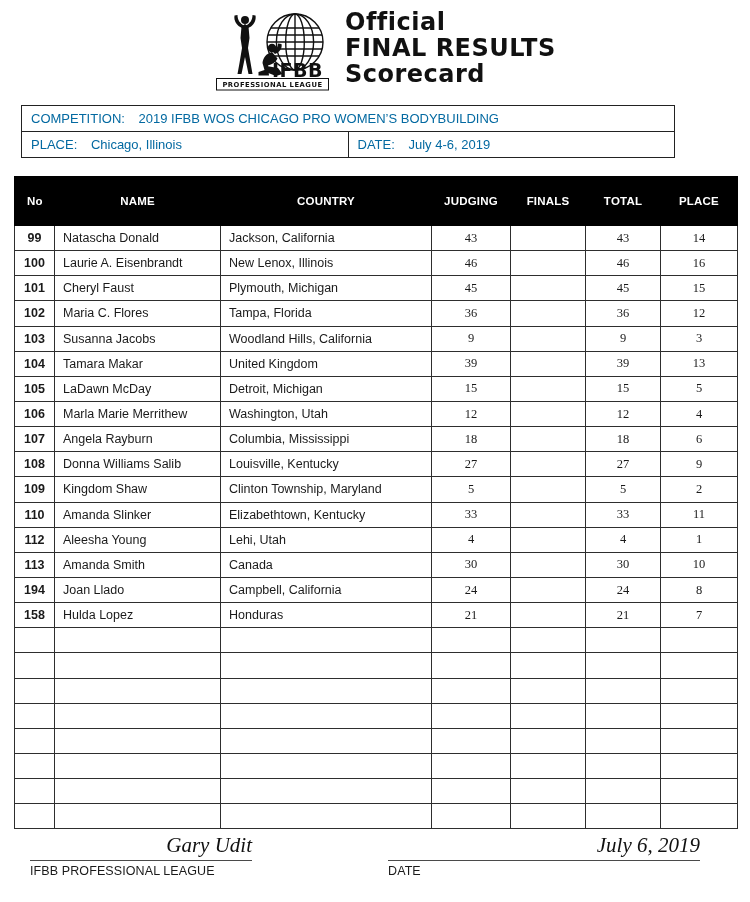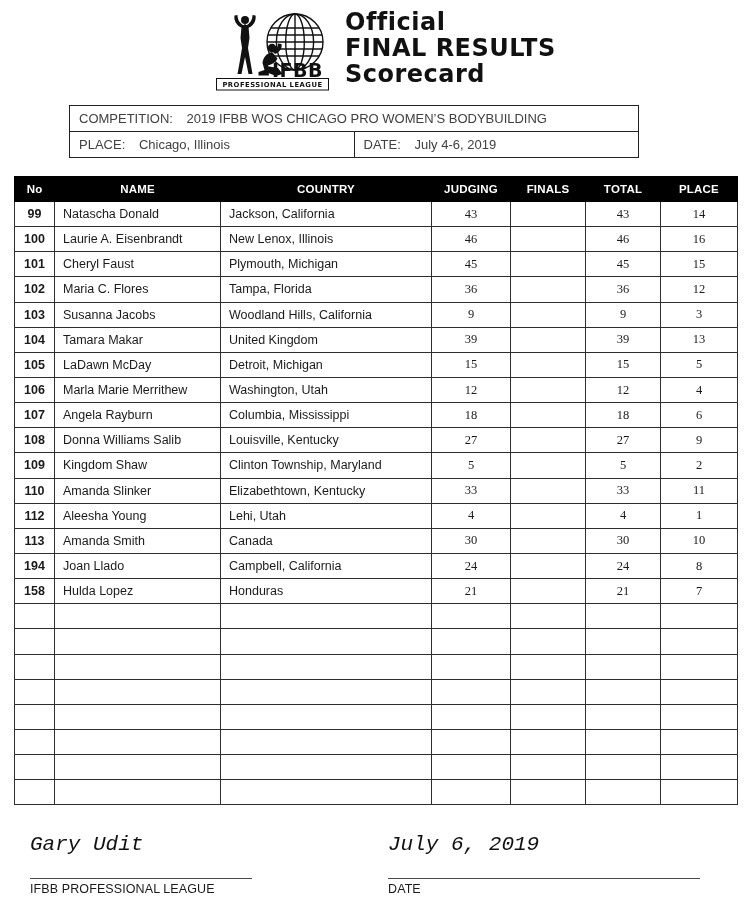--- a/index.html
+++ b/index.html
@@ -12,52 +12,52 @@
   .logo { position:absolute; left:215px; top:8px; width:125px; height:85px; }
   .title-block {
     position:absolute; left:345px; top:9px;
     font-family:"DejaVu Sans", sans-serif; font-weight:700;
     font-size:24px; line-height:26px; letter-spacing:0.5px; color:#111;
     white-space:nowrap;
   }
 
   
   .infobox {
-    position:absolute; left:21px; top:105px; width:570px;
-    border-collapse:collapse; table-layout:fixed; font-size:13px; color:#404040;margin-left:48px;
+    position:absolute; left:21px; top:105px; width:654px;
+    border-collapse:collapse; table-layout:fixed; font-size:13px; color:#0369a1;
   }
   .infobox td { border:1px solid #222; height:25px; padding:0 0 0 9px; vertical-align:middle; white-space:nowrap; }
   .info-label { margin-right:10px; }
 
   
   .results {
     position:absolute; left:14px; top:176px; width:723px;
     border-collapse:collapse; table-layout:fixed; color:#1a1a1a;
   }
   .results th {
     background:#000; color:#fff; font-size:11.5px; font-weight:bold;
-    height:24px; border:1px solid #000; padding:0; letter-spacing:0.2px;
+    height:24px; border:1px solid #000; padding:12px; letter-spacing:0.2px;
   }
   .results td {
     border:1px solid #2e2e2e; height:24.15px; padding:0;
     font-size:12.5px; vertical-align:middle; overflow:hidden; white-space:nowrap;
   }
   .c-no     { text-align:center; font-weight:bold; }
   .c-name   { text-align:left; padding-left:8px !important; }
   .c-country{ text-align:left; padding-left:8px !important; }
   .c-num    { text-align:center; font-family:"Liberation Serif", serif; font-size:14.5px; }
 
   
   .sig-block { position:absolute; top:833px; }
   .sig-left  { left:30px;  width:222px; }
   .sig-right { left:388px; width:312px; }
   .sig-line {
-    border-bottom:1.5px solid #4a4a4a; padding-bottom:19px; min-height:26px;
-    font-family:Liberation Mono, monospace; font-style:italic; font-weight:500;
-    font-size:21px; color:#111; white-space:nowrap;
+    border-bottom:1.5px solid #4a4a4a; padding-bottom:1px; min-height:26px;
+    font-family:Liberation Serif, serif; font-style:italic; font-weight:500;
+    font-size:21px; color:#111; white-space:nowrap;text-align:right;
   }
   .sig-label { font-size:12.5px; margin-top:3px; color:#1a1a1a; letter-spacing:0.1px; }
 </style>
 </head>
 <body>
 
 <div class="page">
 
   <svg class="logo" viewBox="0 0 125 85">
 

